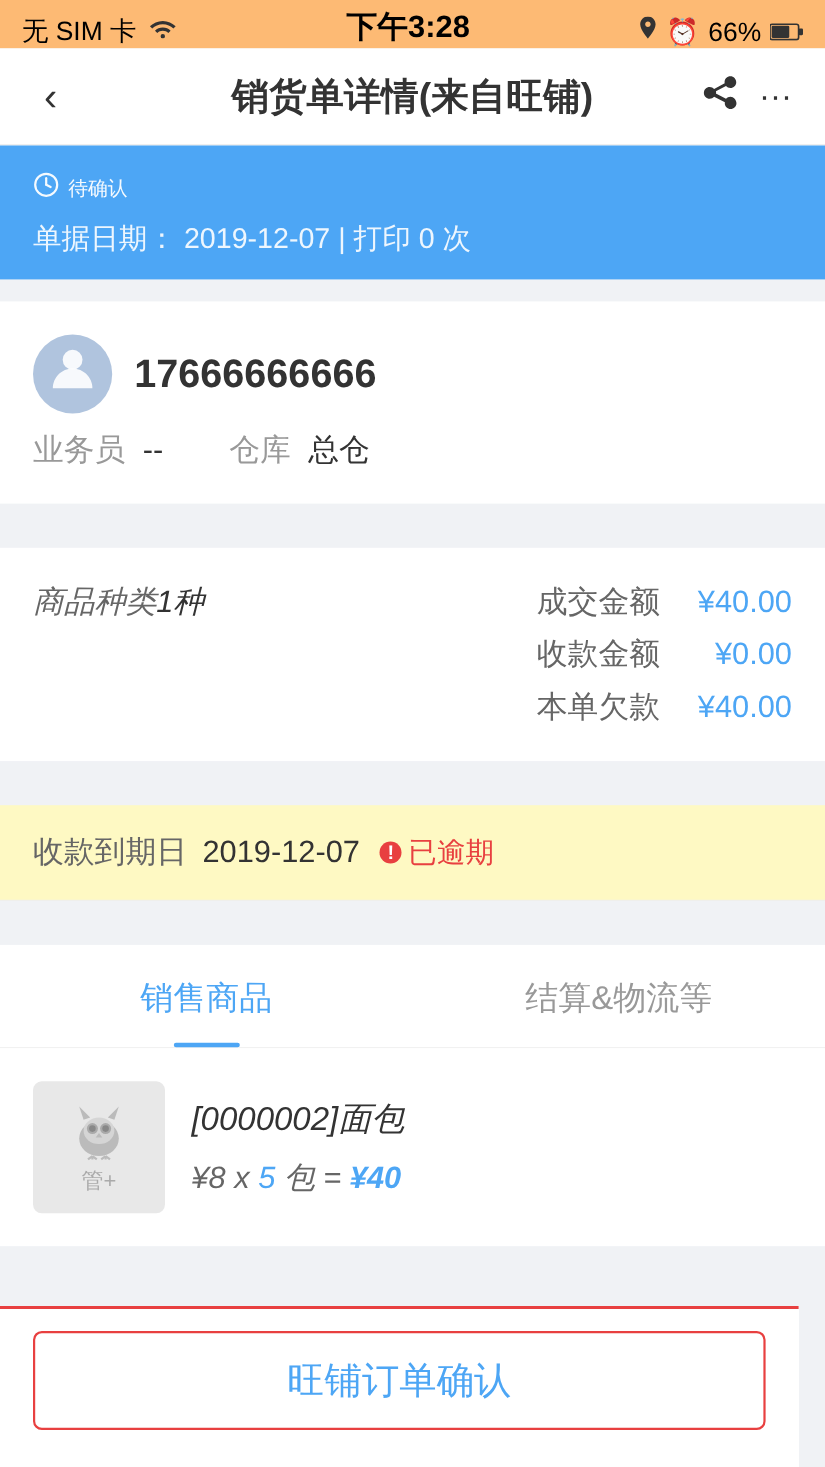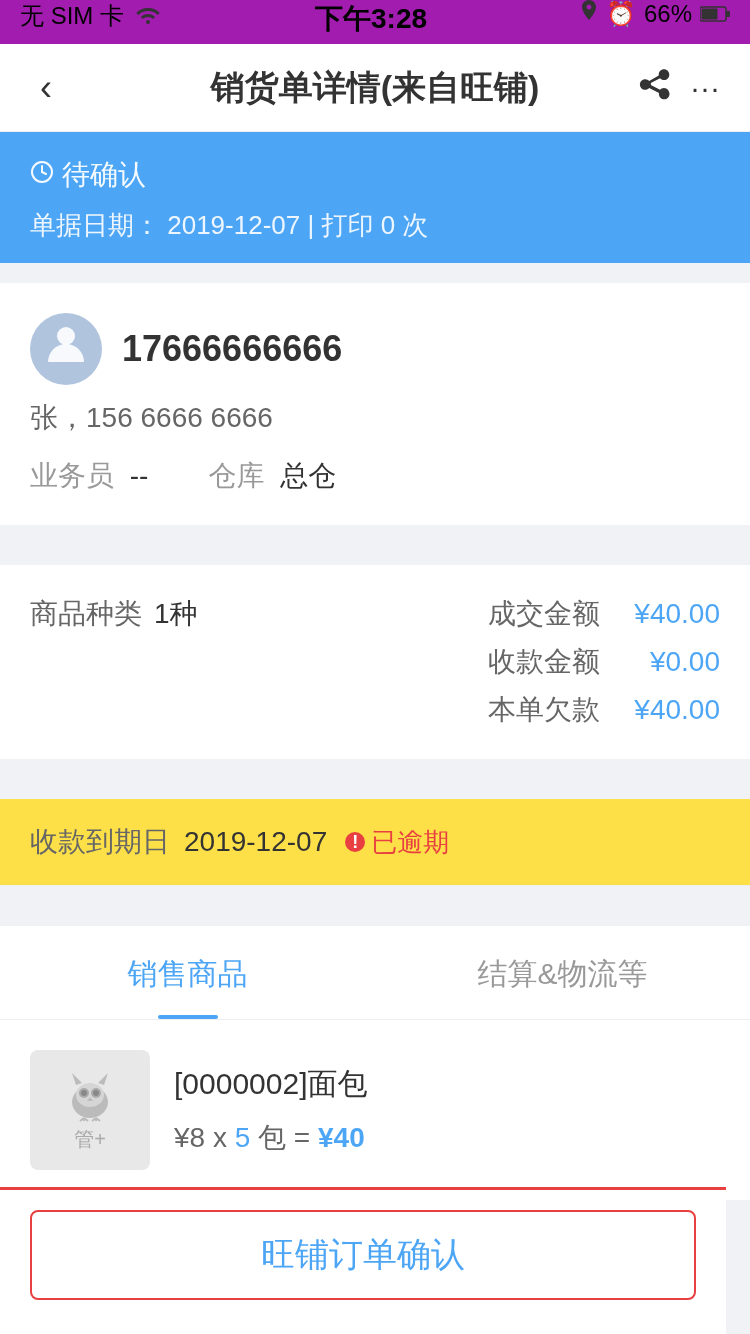--- a/index.html
+++ b/index.html
@@ -9,23 +9,23 @@
       background: #f0f2f5;
       width: 750px;
       min-height: 1334px;
       overflow-x: hidden;
       font-size: 28px;
     }
 
     
     .status-bar {
       height: 44px;
-      background: #a21caf;
-      display: flex;
-      align-items: flex-start;
+      background: #fdba74;
+      display: flex;
+      align-items: flex-end;
       justify-content: space-between;
       padding: 0 20px;
       font-size: 24px;
       font-weight: 500;
     }
     .status-bar-left { display: flex; align-items: center; gap: 10px; }
     .status-bar-center { font-size: 28px; font-weight: 600; }
     .status-bar-right { display: flex; align-items: center; gap: 8px; font-size: 24px; }
 
     
@@ -84,21 +84,21 @@
       align-items: center;
       gap: 10px;
     }
     .order-id-icon {
       font-size: 32px;
     }
     .status-badge {
       display: flex;
       align-items: center;
       gap: 8px;
-      font-size: 28px;
+      font-size: 18px;
       color: #fff;
       opacity: 0.95;
     }
     .order-date {
       font-size: 26px;
       color: rgba(255,255,255,0.9);
     }
 
     
     .customer-section {
@@ -151,44 +151,45 @@
       background: #fff;
       padding: 30px;
       margin-top: 20px;
       display: flex;
       justify-content: space-between;
       align-items: flex-start;
     }
     .product-count {
       display: flex;
       align-items: center;
-      gap: 12px;
+      gap: 0;
       font-size: 28px;
       color: #666;
+      font-style: italic;
     }
     .product-count .label { color: #666; }
     .product-count .value { color: #333; font-size: 28px; }
     .amounts {
       display: flex;
       flex-direction: column;
       align-items: flex-end;
       gap: 10px;
     }
     .amount-row {
       display: flex;
       align-items: center;
       gap: 20px;
       font-size: 28px;
     }
     .amount-row .a-label { color: #666; }
     .amount-row .a-value { color: #4da6f5; font-size: 28px; min-width: 100px; text-align: right; }
 
     
     .due-section {
-      background: #fde047;
+      background: #fef9c3;
       padding: 24px 30px;
       margin-top: 20px;
       display: flex;
       align-items: center;
       gap: 14px;
       font-size: 28px;
       color: #666;
       border-bottom: 1px solid #eee;
     }
     .due-section .due-label { color: #666; }
@@ -276,21 +277,21 @@
     .owl-icon {
       font-size: 48px;
       color: #aaa;
       line-height: 1;
     }
     .owl-plus {
       font-size: 20px;
       color: #aaa;
       margin-top: -4px;
     }
-    .product-info { flex: 1; }
+    .product-info { flex: 1; font-style: italic; }
     .product-name {
       font-size: 30px;
       color: #333;
       margin-bottom: 14px;
     }
     .product-price {
       font-size: 28px;
       color: #666;
     }
     .product-price .qty { color: #4da6f5; }
@@ -402,21 +403,20 @@
     <div class="avatar">
       <span class="avatar-icon">
         <svg width="44" height="44" viewBox="0 0 44 44">
             <circle cx="22" cy="14" r="9" fill="white" opacity="0.9"></circle>
             <path d="M4 40c0-9.9 8.1-18 18-18s18 8.1 18 18" fill="white" opacity="0.9"></path>
           </svg>
       </span>
     </div>
     <span class="customer-phone">17666666666</span>
   </div>
-  <div class="customer-name">张，156 6666 6666</div>
   <div class="customer-meta">
     <div class="meta-item">
       <span class="label">业务员</span>
       <span class="value-dash">--</span>
     </div>
     <div class="meta-item">
       <span class="label">仓库</span>
       <span class="value">总仓</span>
     </div>
   </div>

